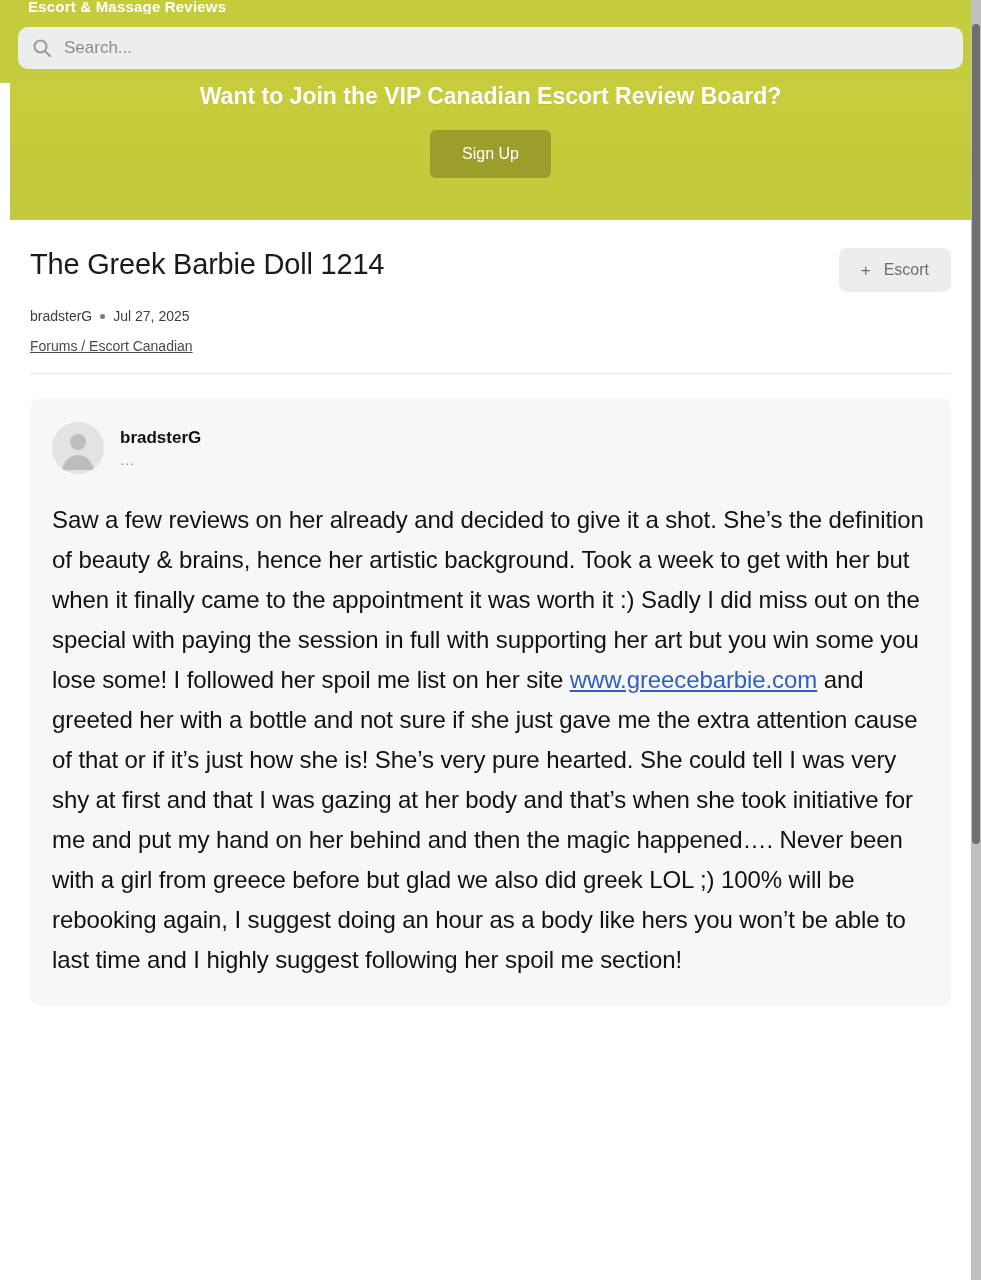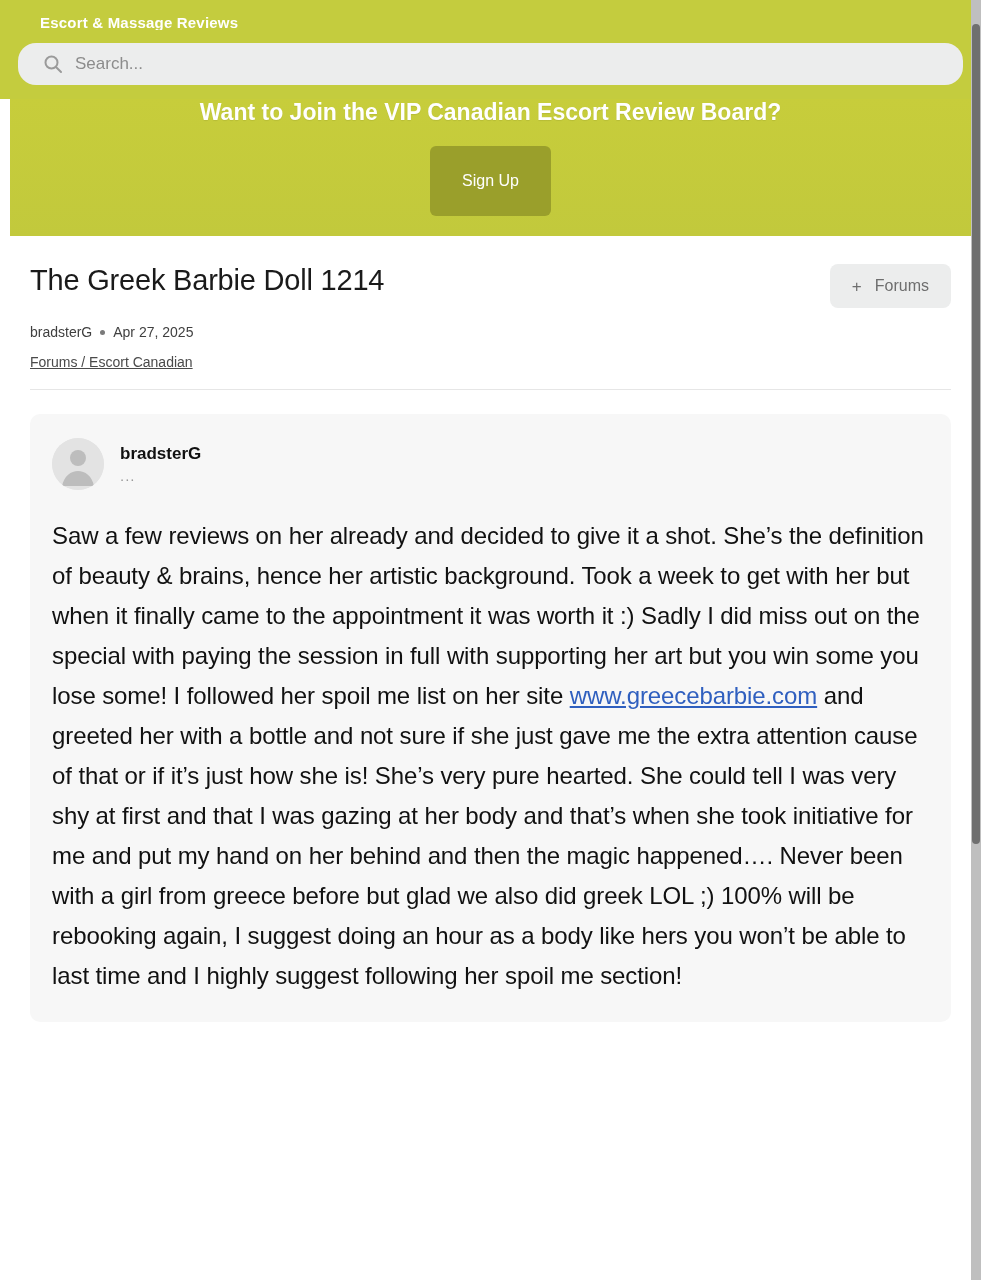--- a/index.html
+++ b/index.html
@@ -21,34 +21,34 @@
     background: #c4cc3e;
     padding: 0 18px 14px 18px;
     box-sizing: border-box;
     width: 981px;
   }
   .site-tagline {
     color: #ffffff;
     font-size: 15px;
     font-weight: 700;
     letter-spacing: .2px;
-    padding-top: 16px;
+    padding-top: 0;
     height: 14px;
     overflow: hidden;
     line-height: 14px;
-    margin-left: 22px;
+    margin-left: 10px;
   }
   .search-wrap {
     margin-top: 13px;
     background: #eceded;
-    border-radius: 18px;
+    border-radius: 10px;
     height: 42px;
     display: flex;
     align-items: center;
-    padding: 0 25px;
+    padding: 0 14px;
     box-sizing: border-box;
   }
   .search-icon {
     width: 20px;
     height: 20px;
     flex: 0 0 20px;
     margin-right: 12px;
     display: block;
   }
   .search-input {
@@ -82,21 +82,21 @@
     text-shadow: 0 1px 1px rgba(0,0,0,.08);
   }
   .vip-btn {
     margin-top: 20px;
     background: #9a9f2b;
     color: #ffffff;
     border: none;
     border-radius: 6px;
     font-family: "Liberation Sans", sans-serif;
     font-size: 16px;
-    padding: 26px 32px;
+    padding: 15px 32px;
     cursor: pointer;
   }
 
   
   .content {
     background: #ffffff;
     margin: 0 10px;
     padding: 0 20px;
     box-sizing: border-box;
   }
@@ -246,28 +246,28 @@
   <div class="vip-banner">
     <div class="vip-title">Want to Join the VIP Canadian Escort Review Board?</div>
     <button class="vip-btn">Sign Up</button>
   </div>
 
   <div class="content">
     <div class="title-row">
       <h1 class="thread-title">The Greek Barbie Doll 1214</h1>
       <button class="comment-btn">
         <span class="plus-icon">+</span>
-        <span>Forums</span>
+        <span>Escort</span>
       </button>
     </div>
 
     <div class="meta-row">
       <span>bradsterG</span>
       <span class="meta-dot"></span>
-      <span>Apr 27, 2025</span>
+      <span>Jul 27, 2025</span>
     </div>
 
     <div class="breadcrumb">Forums / Escort Canadian</div>
 
     <div class="divider"></div>
 
     <div class="post">
       <div class="post-head">
         <span class="avatar">
           <svg width="52" height="52" viewBox="0 0 52 52" xmlns="http://www.w3.org/2000/svg">

